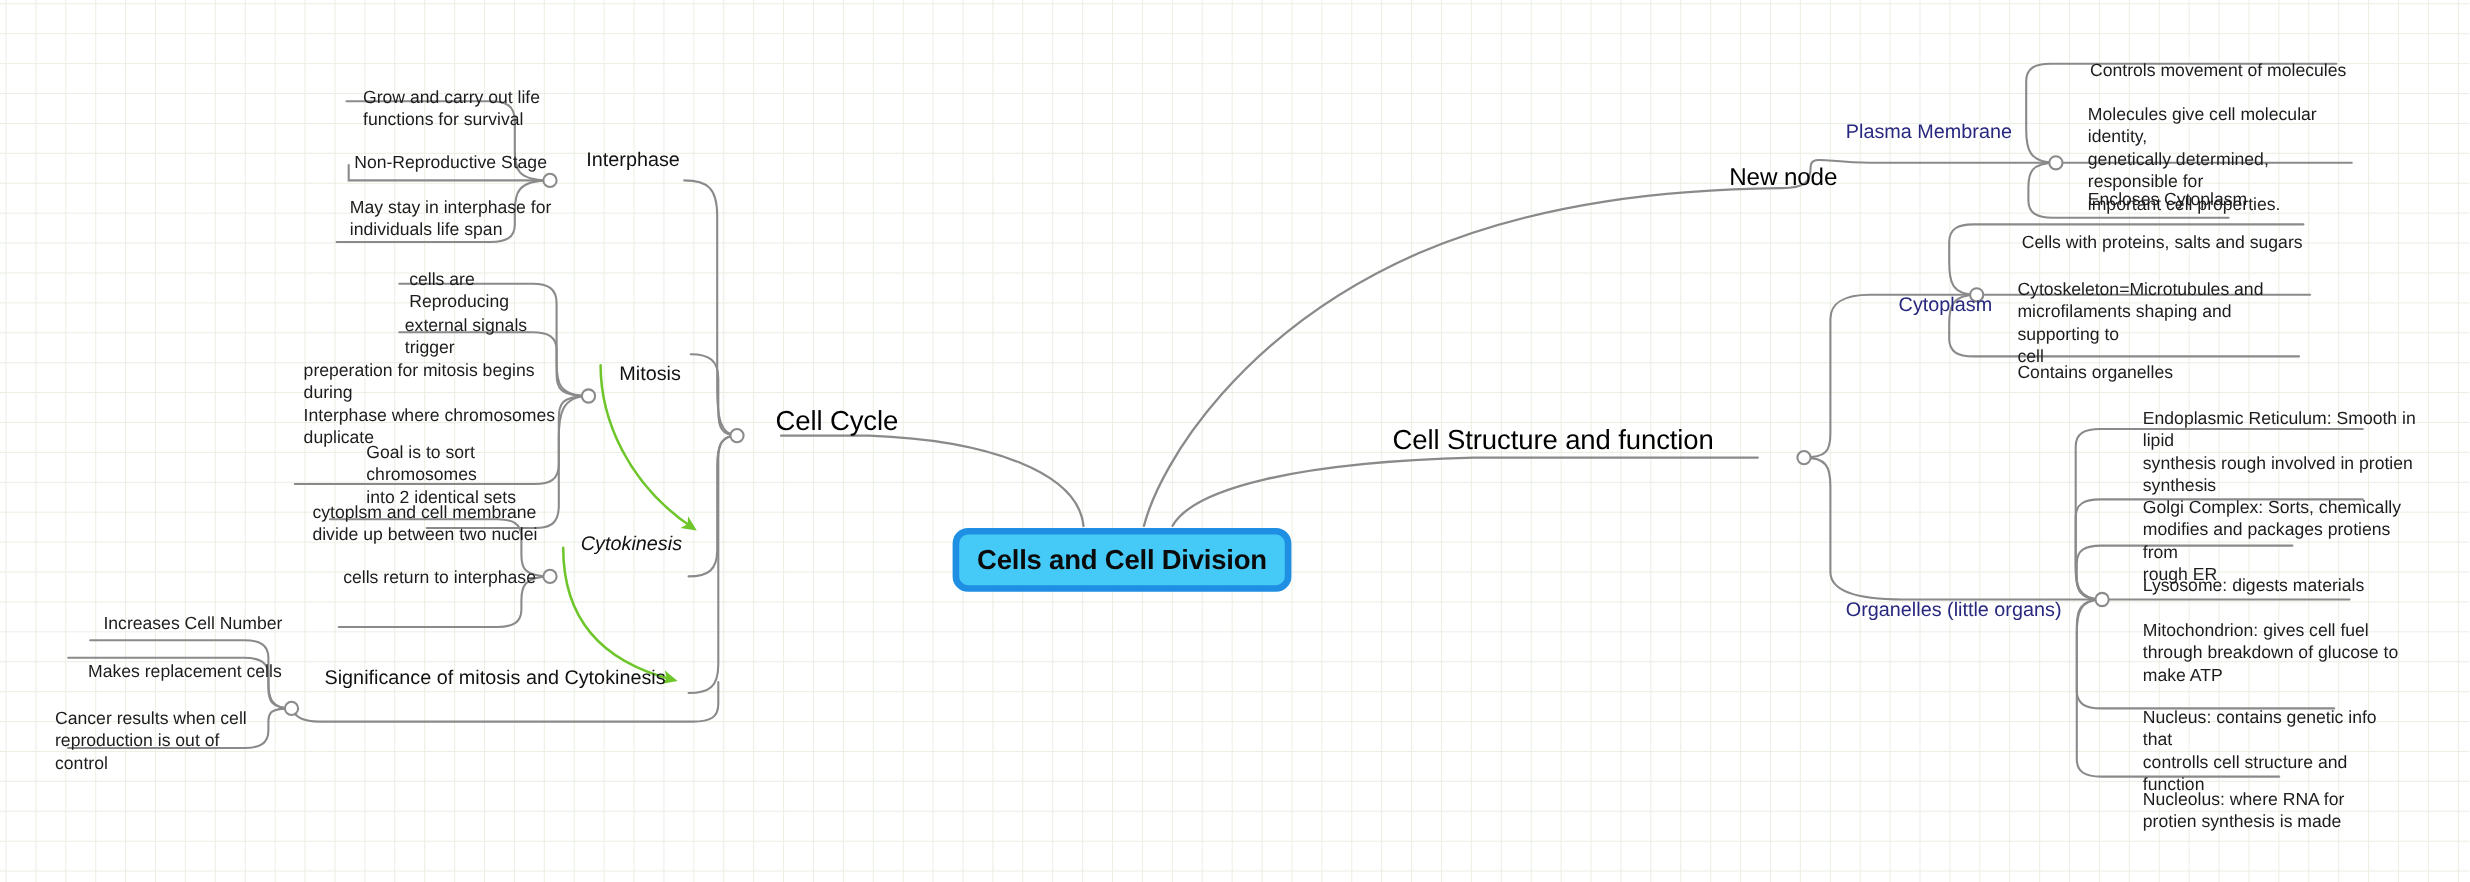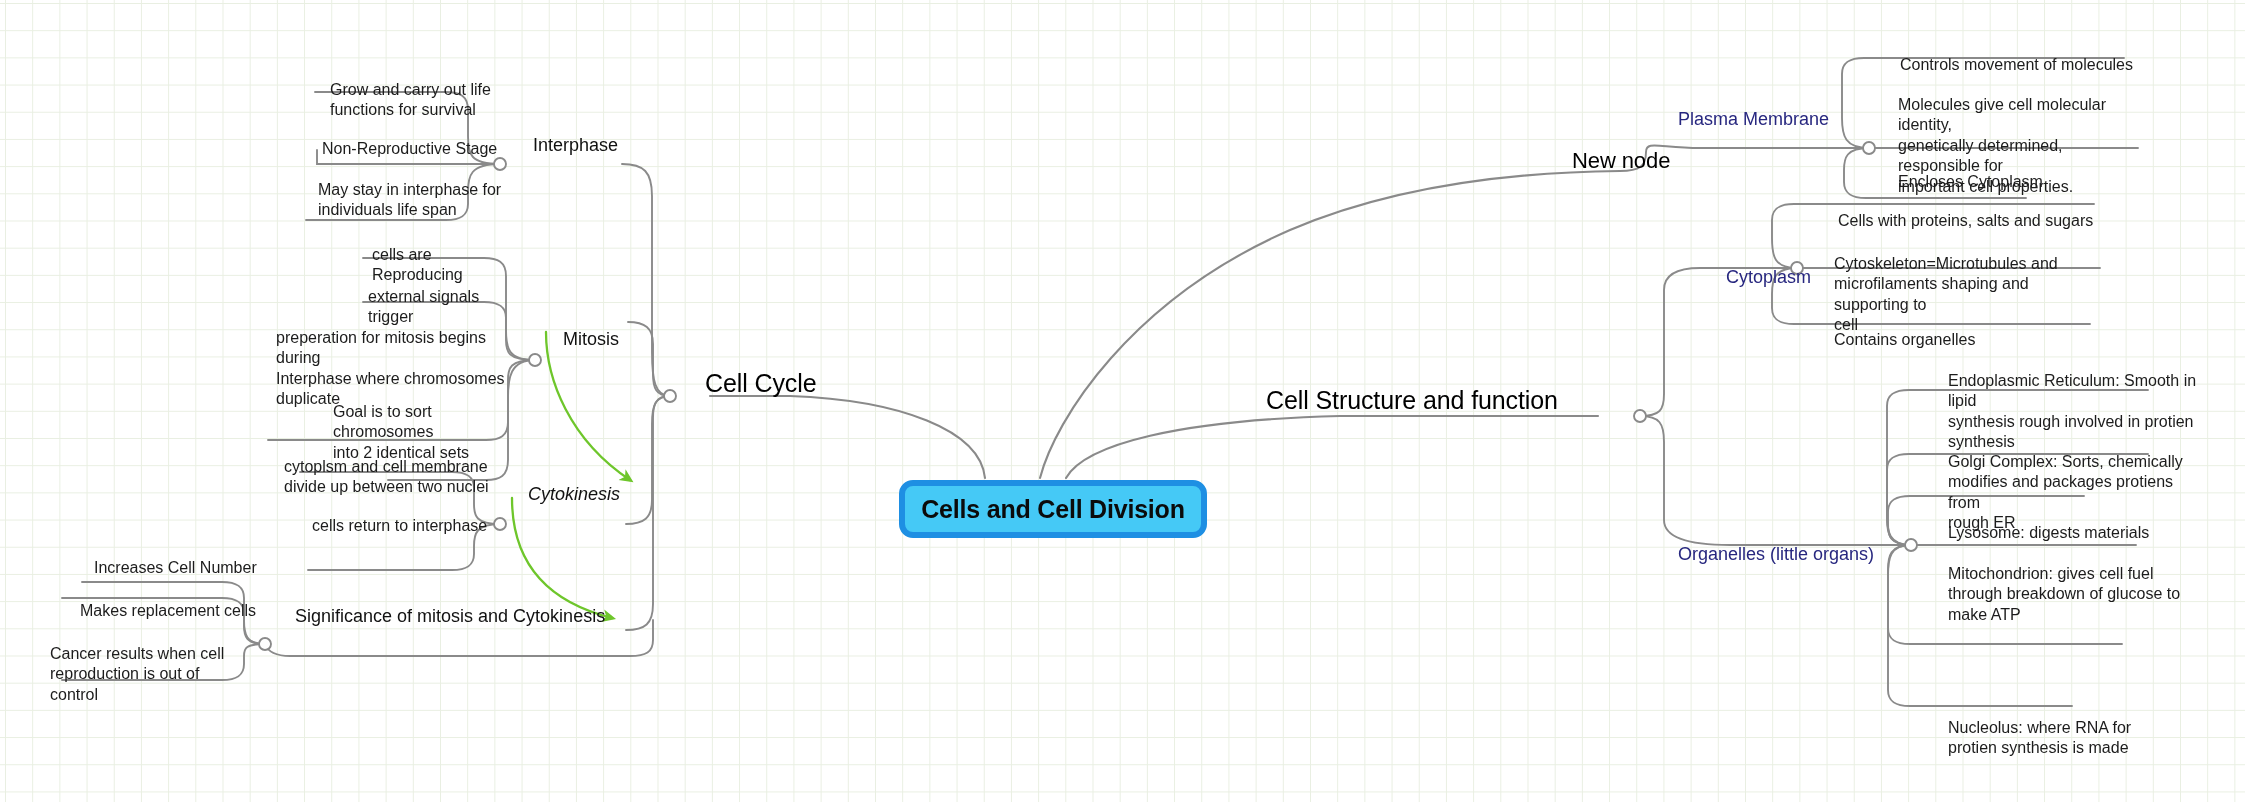--- a/index.html
+++ b/index.html
@@ -45,21 +45,20 @@
     background: #45c9f6;
     border: 6px solid #1e8fe3;
     border-radius: 14px;
     display: flex;
     align-items: center;
     justify-content: center;
     font-size: 25px;
     font-weight: bold;
     color: #0b0b0b;
     letter-spacing: -0.2px;
-    margin-left: 33px;
   }
   
   .lvl1 {
     font-size: 25px;
     font-weight: normal;
     color: #000000;
     letter-spacing: -0.1px;
   }
   
   .lvl2 {
@@ -224,16 +223,19 @@
   <div class="lbl leaf r" style="left:1948px; top:452px; width:245px;">Golgi Complex: Sorts, chemically
 modifies and packages protiens from
 rough ER</div>
   <div class="lbl leaf r" style="left:1948px; top:371px; width:260px;">Endoplasmic Reticulum: Smooth in lipid
 synthesis rough involved in protien
 synthesis</div>
   <div class="lbl leaf r" style="left:1948px; top:523px; width:230px;">Lysosome: digests materials</div>
   <div class="lbl leaf r" style="left:1948px; top:564px; width:235px;">Mitochondrion: gives cell fuel
 through breakdown of glucose to
 make ATP</div>
+  <div class="lbl leaf r" style="left:1948px; top:643px; width:235px;">Nucleus: contains genetic info that
+controlls cell structure and
+function</div>
   <div class="lbl leaf r" style="left:1948px; top:718px; width:220px;">Nucleolus: where RNA for
 protien synthesis is made</div>
 
 </div>
 
 </body></html>

